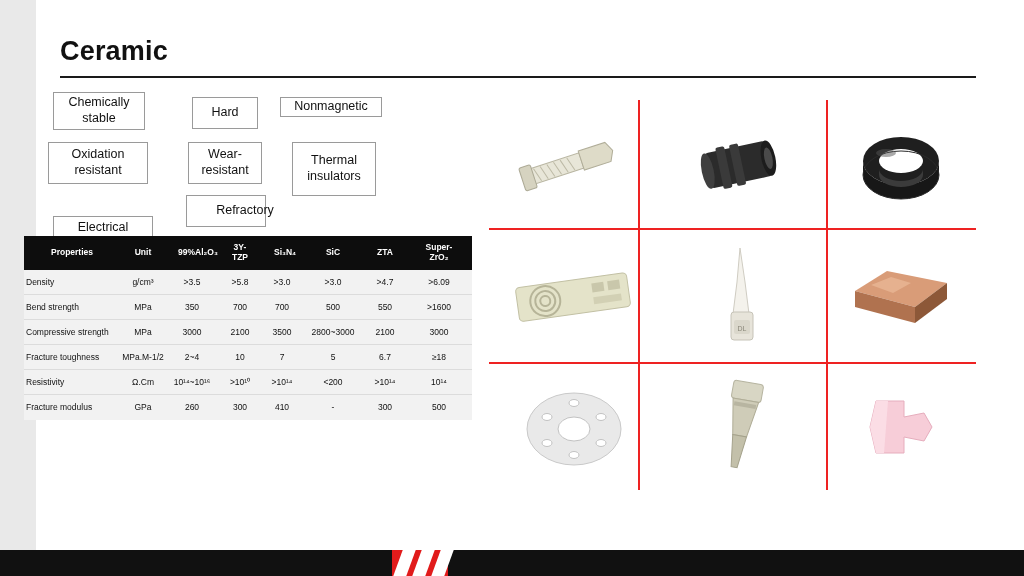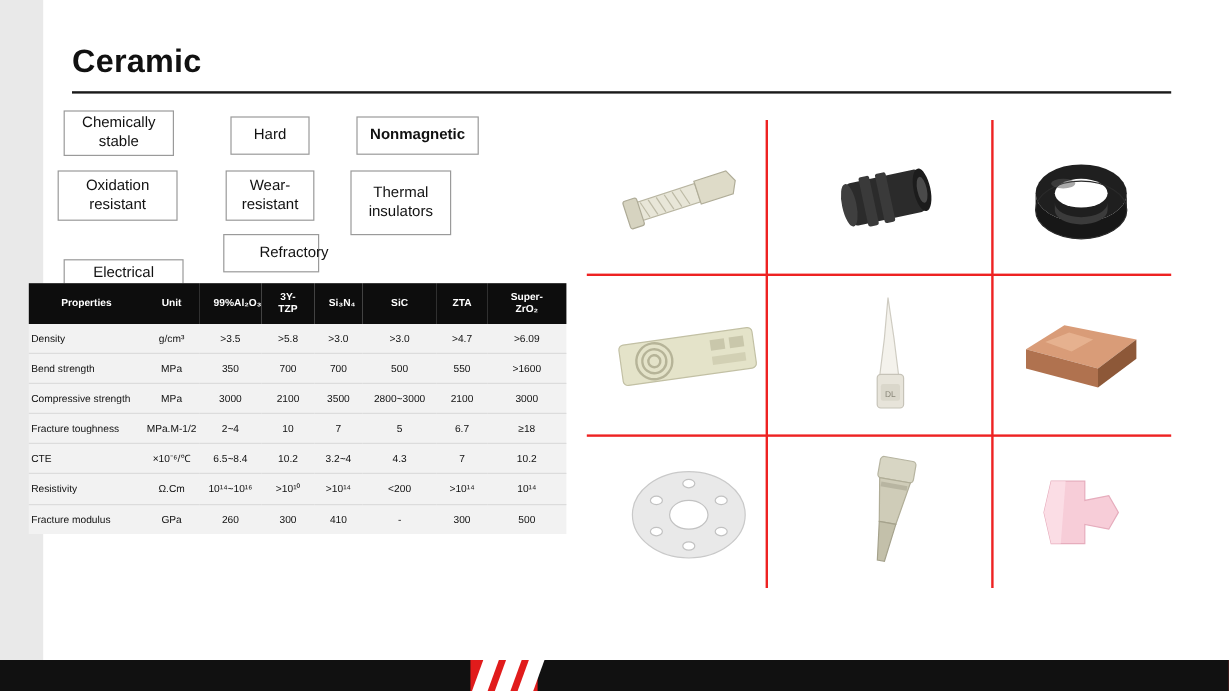--- a/index.html
+++ b/index.html
@@ -142,21 +142,21 @@
 
 <div class="page-title">Ceramic</div>
 <div class="title-rule"></div>
 
 <div class="tag" style="left:53px; top:92px; width:92px; height:38px;">
     <span>Chemically stable</span>
   </div>
 <div class="tag" style="left:192px; top:97px; width:66px; height:32px;">
     <span>Hard</span>
   </div>
-<div class="tag" style="left:297px; top:97px; width:102px; height:32px;font-weight:bold;">
+<div class="tag" style="left:280px; top:97px; width:102px; height:20px;">
     <span>Nonmagnetic</span>
   </div>
 
 <div class="tag" style="left:48px; top:142px; width:100px; height:42px;">
     <span>Oxidation resistant</span>
   </div>
 <div class="tag" style="left:188px; top:142px; width:74px; height:42px;">
     <span>Wear-resistant</span>
   </div>
 <div class="tag" style="left:292px; top:142px; width:84px; height:54px;">
@@ -226,30 +226,20 @@
     </tr>
     <tr>
       <td class="prop">Fracture toughness</td>
       <td>MPa.M-1/2</td>
       <td>2~4</td>
       <td>10</td>
       <td>7</td>
       <td>5</td>
       <td>6.7</td>
       <td>≥18</td>
-    </tr>
-    <tr>
-      <td class="prop">CTE</td>
-      <td>×10⁻⁶/℃</td>
-      <td>6.5~8.4</td>
-      <td>10.2</td>
-      <td>3.2~4</td>
-      <td>4.3</td>
-      <td>7</td>
-      <td>10.2</td>
     </tr>
     <tr>
       <td class="prop">Resistivity</td>
       <td>Ω.Cm</td>
       <td>10¹⁴~10¹⁶</td>
       <td>&gt;10¹⁰</td>
       <td>&gt;10¹⁴</td>
       <td>&lt;200</td>
       <td>&gt;10¹⁴</td>
       <td>10¹⁴</td>

